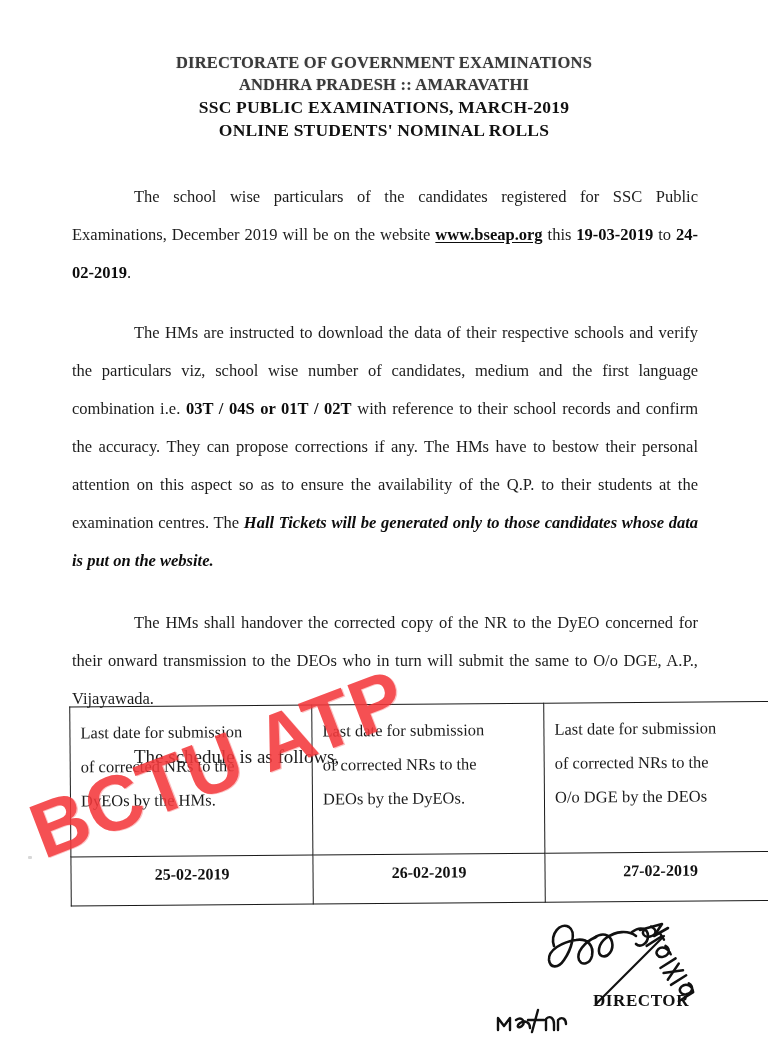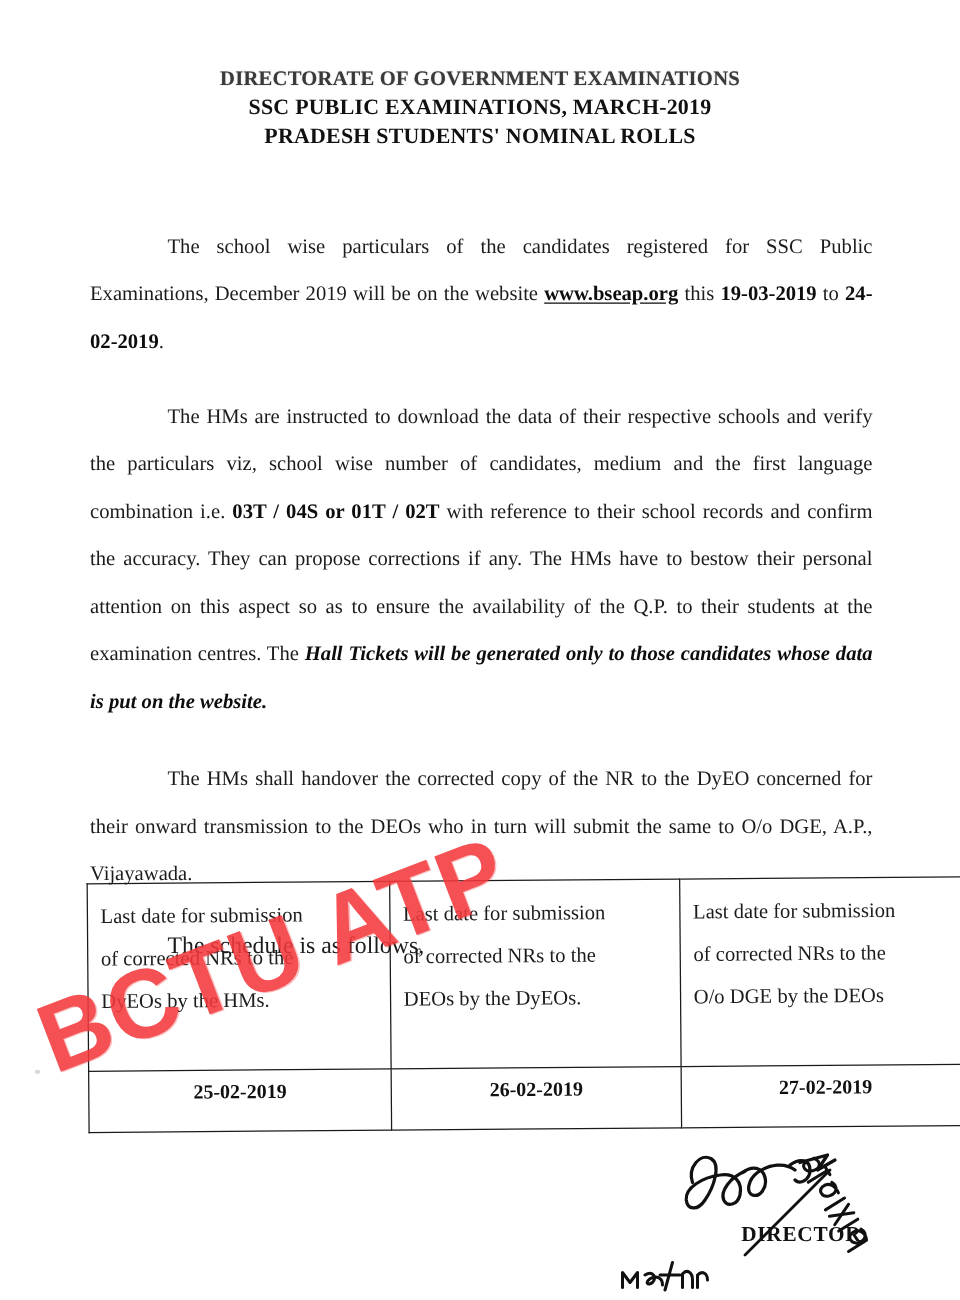--- a/index.html
+++ b/index.html
@@ -164,21 +164,21 @@
     height: 105px;
   }
   .sign-svg {
     position: absolute;
     left: 0;
     top: 0;
   }
   .director-label {
     position: absolute;
     left: 10px;
-    top: 72px;
+    top: 85px;
     width: 190px;
     text-align: center;
     font-size: 17px;
     font-weight: bold;
     letter-spacing: 0.6px;
     color: #111111;
   }
   .bottom-mark {
     position: absolute;
     left: 492px;
@@ -196,22 +196,23 @@
     border-radius: 1px;
   }
 </style>
 </head>
 <body>
 
 <div class="page">
 
   <div class="header">
     <span class="line h-org">DIRECTORATE OF GOVERNMENT EXAMINATIONS</span>
+    <span class="line h-place">ANDHRA PRADESH :: AMARAVATHI</span>
     <span class="line h-exam">SSC PUBLIC EXAMINATIONS, MARCH-2019</span>
-    <span class="line h-sub">PRADESH STUDENTS' NOMINAL ROLLS</span>
+    <span class="line h-sub">ONLINE STUDENTS' NOMINAL ROLLS</span>
   </div>
 
   <div class="body-area">
 
     <p class="para"><span>The school wise particulars of the candidates registered for SSC Public Examinations, December 2019 will be on the website </span><a class="link" href="#">www.bseap.org</a><span> this </span><b class="strong">19-03-2019</b><span> to  </span><b class="strong">24-02-2019</b><span>.</span></p>
 
     <div class="gap-a"></div>
 
     <p class="para"><span>The HMs are instructed to download the data of their respective schools and verify the particulars viz, school wise number of candidates, medium and the first language combination i.e. </span><b class="strong">03T / 04S or 01T / 02T</b><span>  with reference to their school records and confirm the accuracy. They can propose corrections if any. The HMs have to bestow their personal attention on this aspect so as to ensure the availability of the Q.P. to their students at the examination centres. The </span><span class="bold-ital-run">Hall Tickets will be generated only to those candidates whose data is put on the website.</span></p>
 

